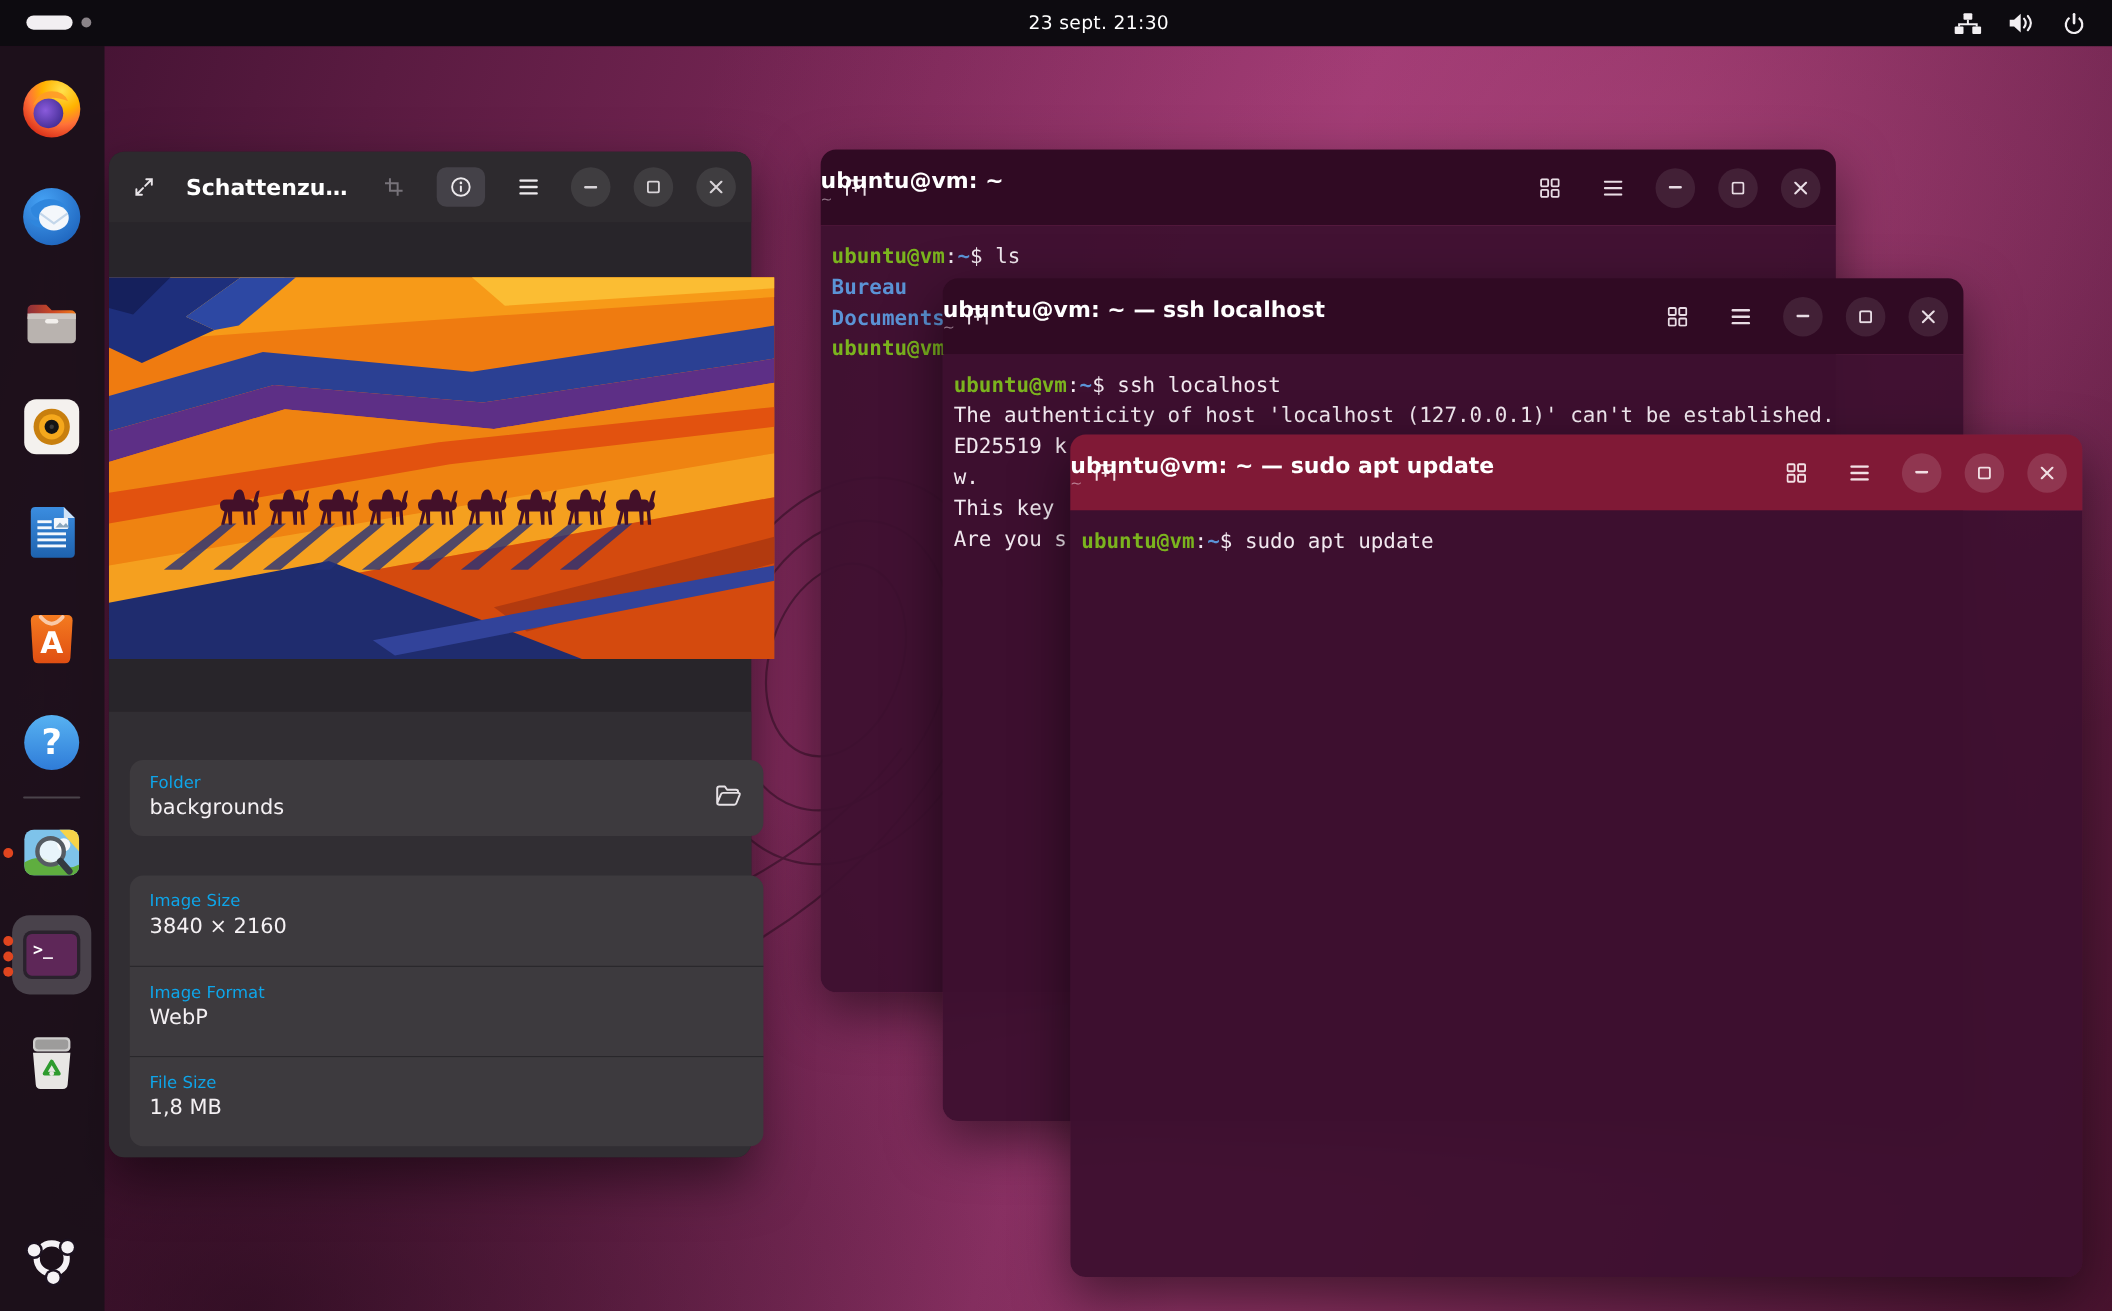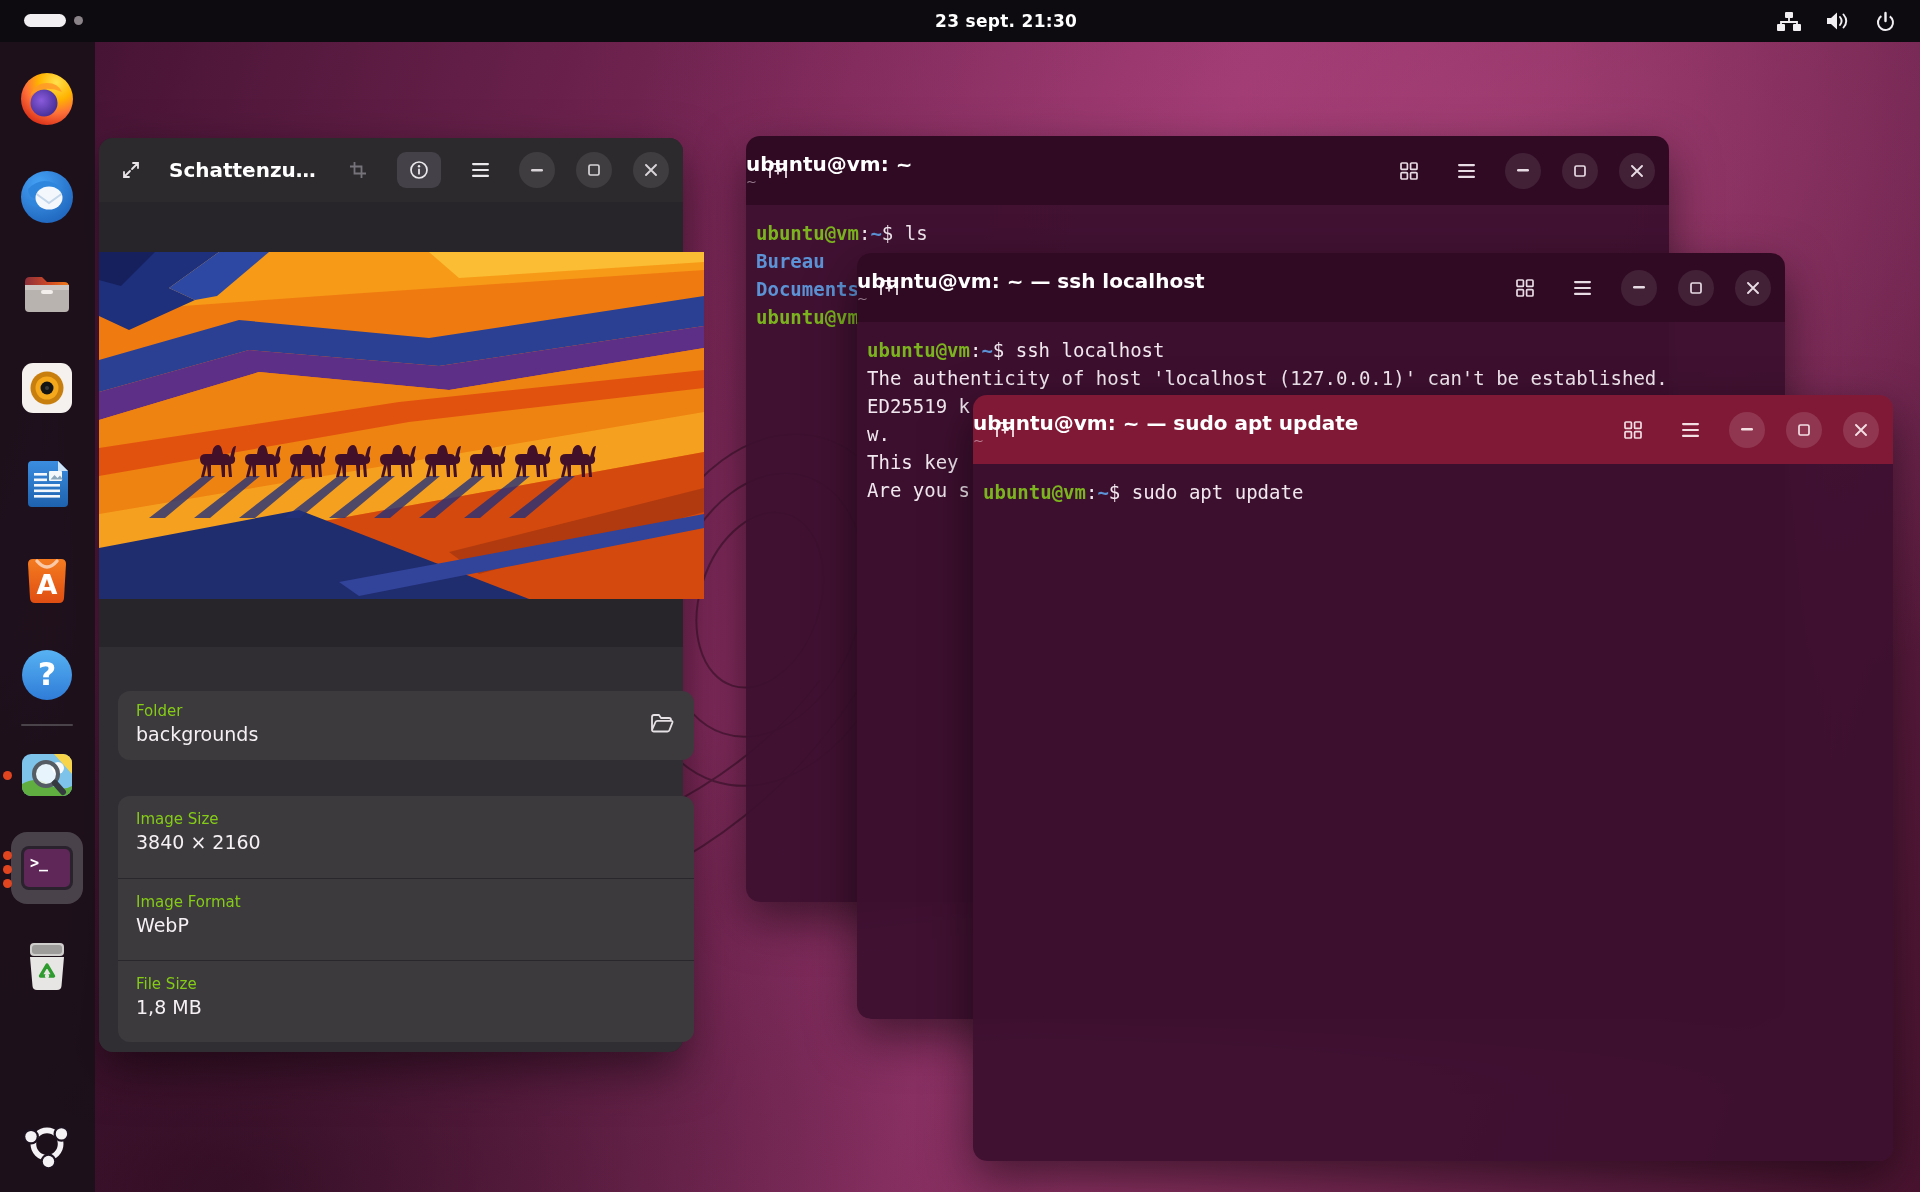--- a/index.html
+++ b/index.html
@@ -6,21 +6,21 @@
   .desktop{position:relative;width:1920px;height:1192px;overflow:hidden;
     font-family:"DejaVu Sans",sans-serif;
     background:
       radial-gradient(1400px 900px at 78% 14%, rgba(201,84,146,.38), transparent 62%),
       radial-gradient(1300px 900px at 12% 100%, rgba(16,3,12,.6), transparent 65%),
       linear-gradient(108deg,#3f1130 0%,#5a1b41 16%,#7c2858 38%,#96356c 55%,#872f5e 68%,#641f46 86%,#49132f 100%);}
   
   .topbar{position:absolute;left:0;top:0;width:1920px;height:42px;background:#0d0b10;z-index:50;}
   .ws-pill{position:absolute;left:24px;top:14px;width:42px;height:13px;border-radius:7px;background:#f2eff2;}
   .ws-dot{position:absolute;left:74px;top:16px;width:9px;height:9px;border-radius:50%;background:#8a8489;}
-  .clock{position:absolute;left:935px;top:0;height:42px;line-height:42px;color:#fff;font-size:17px;font-weight:700;letter-spacing:.3px;}
+  .clock{position:absolute;left:935px;top:0;height:42px;line-height:42px;color:#fff;font-size:17px;font-weight:400;letter-spacing:.3px;}
   .tb-right{position:absolute;right:22px;top:0;height:42px;display:flex;align-items:center;gap:22px;}
   .tb-ic{width:26px;height:22px;display:flex;align-items:center;justify-content:center;}
   
   .dock{position:absolute;left:0;top:42px;width:95px;height:1150px;background:rgba(24,16,24,.88);z-index:40;}
   .dock-item{position:absolute;left:11px;width:72px;height:72px;display:flex;align-items:center;justify-content:center;border-radius:16px;}
   .dock-sep{position:absolute;left:21px;width:52px;height:2px;background:#4a434a;border-radius:1px;}
   .run-dot{position:absolute;left:3px;width:9px;height:9px;border-radius:50%;background:#e0451f;}
   .term-halo{background:#49424b;}
   
   .win{position:absolute;border-radius:14px;box-shadow:0 18px 48px rgba(0,0,0,.5);}
@@ -44,21 +44,21 @@
   
   .viewer{background:#28252a;}
   .viewer .hdr{height:64px;background:#2d2a2e;}
   .viewer .vtitle{font-size:20px;font-weight:700;color:#fff;position:absolute;left:70px;}
   .hbtn.pill{border-radius:9px;background:#444148;width:44px;}
   .vimage{position:absolute;left:0;top:114px;width:605px;height:347px;}
   .vpanel{position:absolute;left:0;right:0;top:509px;bottom:0;background:#312e33;border-radius:0 0 14px 14px;}
   .card{position:absolute;left:19px;width:576px;background:#3d3a3e;border-radius:12px;}
   .prow{position:relative;height:82px;box-sizing:border-box;padding:14px 18px 0 18px;}
   .prow + .prow{border-top:1px solid #29272b;}
-  .plabel{font-size:15px;color:#84cc16;}
+  .plabel{font-size:15px;color:#0ea5e9;}
   .pvalue{font-size:19px;color:#f4f0f3;margin-top:3px;}
   .folder-card{height:69px;padding:11px 18px 0 18px;box-sizing:border-box;}
   .folder-ic{position:absolute;right:20px;top:22px;}
   svg{display:block;}
 </style>
 </head>
 <body>
 
 <div class="desktop">
 

